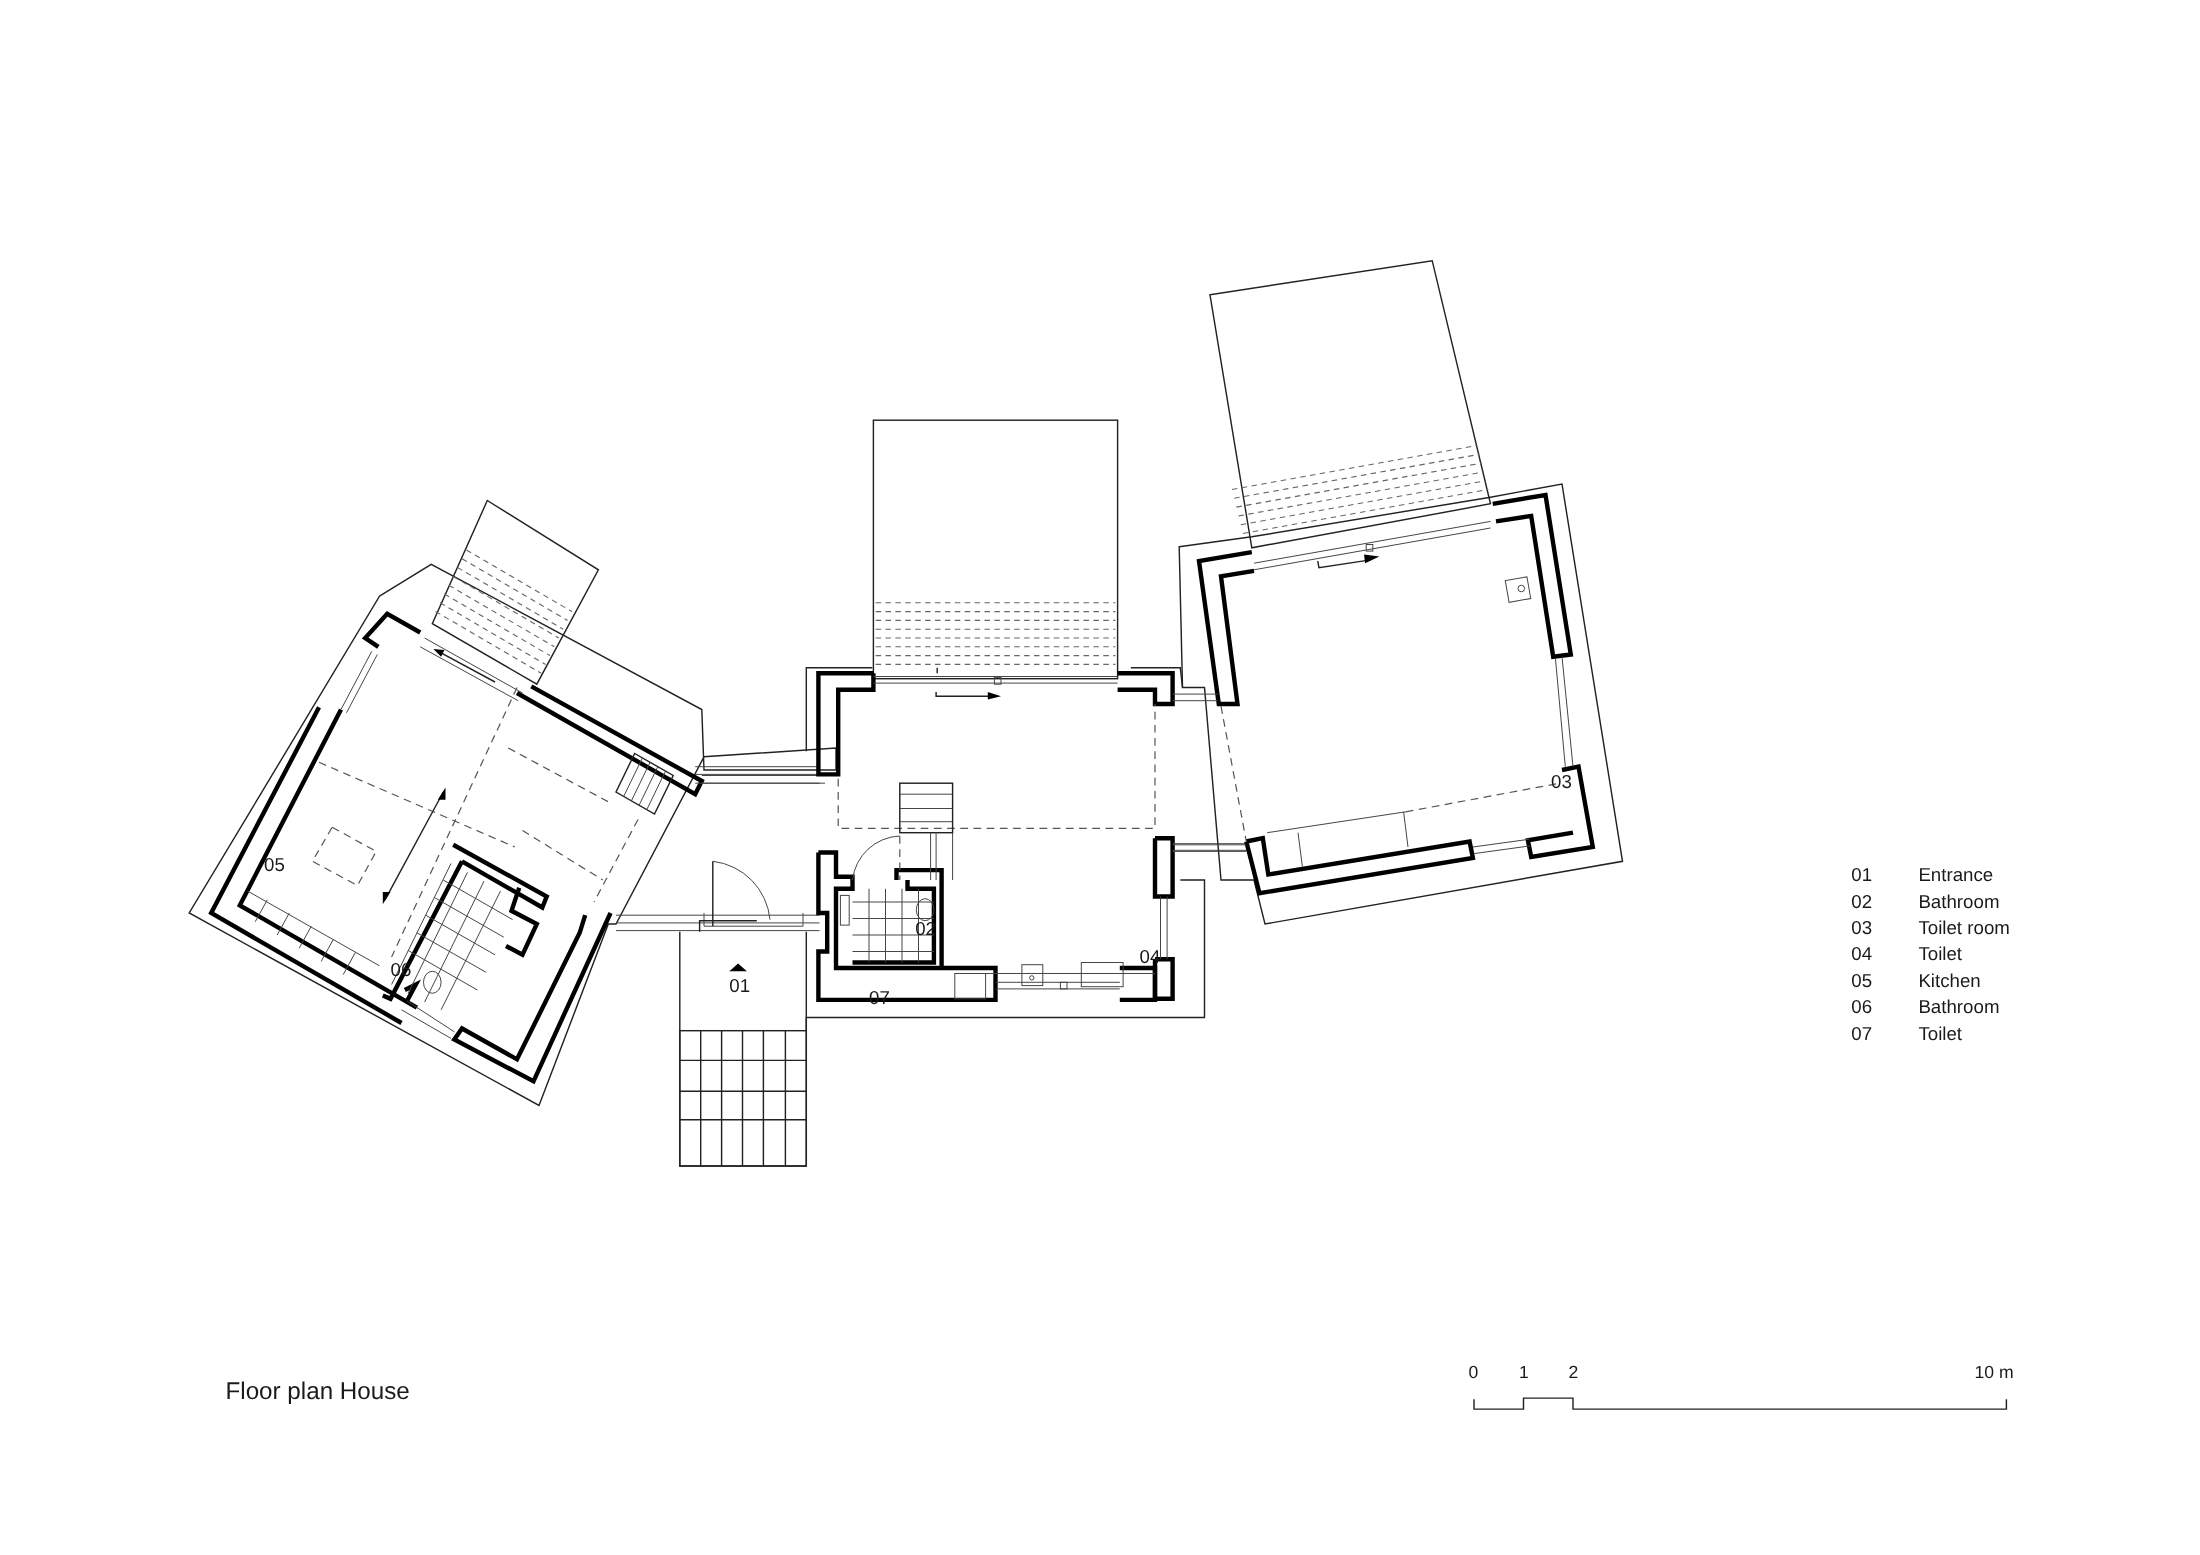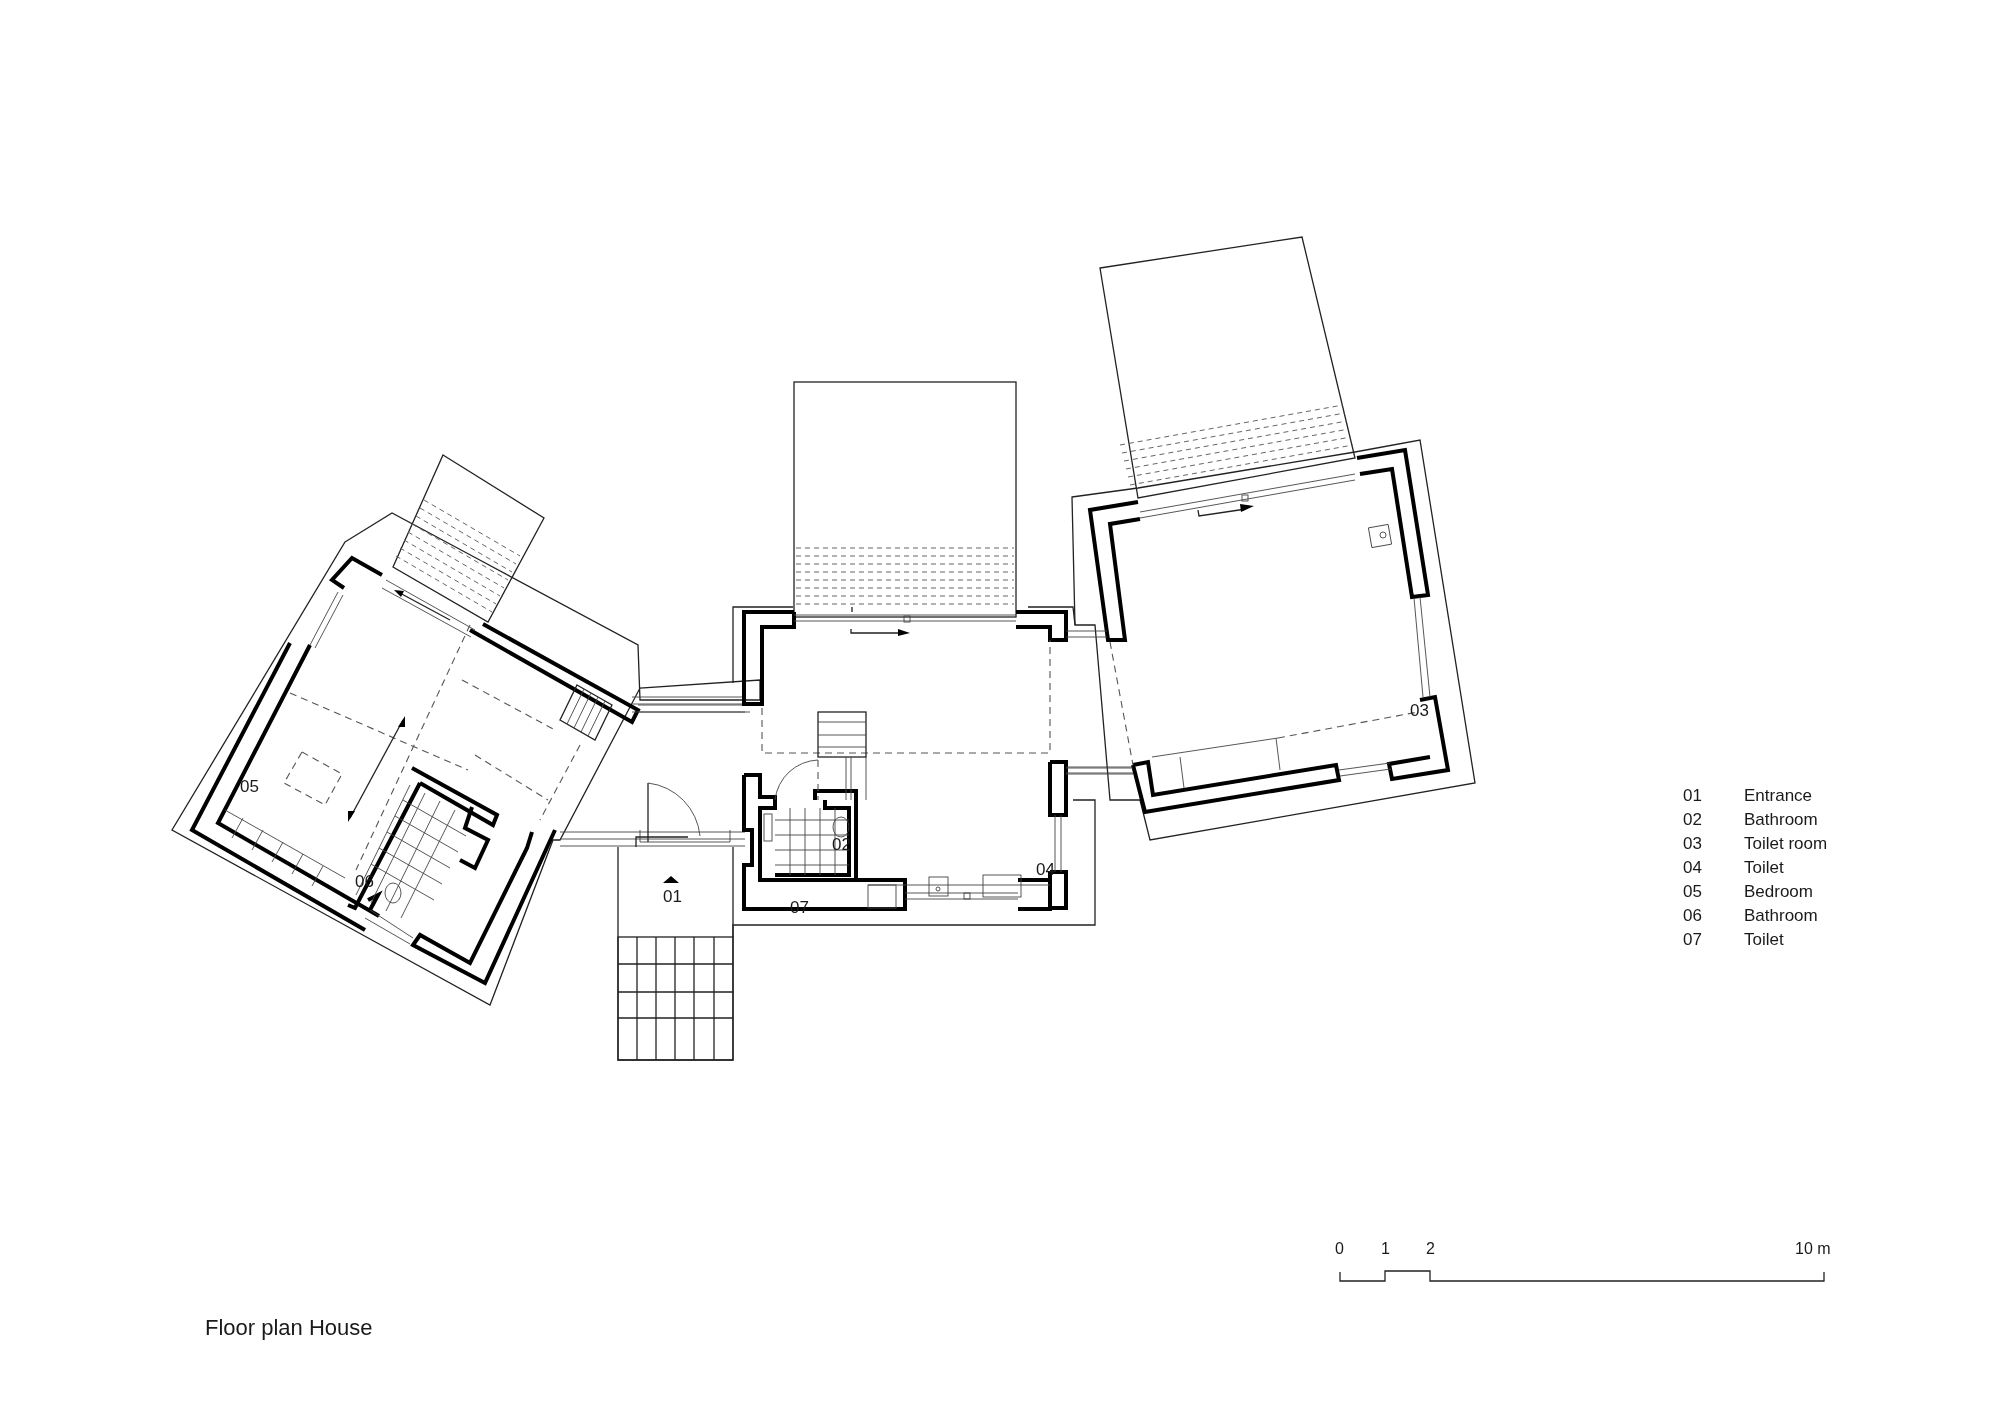--- a/index.html
+++ b/index.html
@@ -8,21 +8,21 @@
   #plan { position: absolute; left: 0; top: 0; width: 2000px; height: 1414px; }
   .thin { fill: none; stroke: #222; stroke-width: 1.3; }
   .hair { fill: none; stroke: #444; stroke-width: 0.9; }
   .wall { fill: none; stroke: #000; stroke-width: 4; stroke-linejoin: miter; }
   .dash { fill: none; stroke: #555; stroke-width: 1.1; stroke-dasharray: 7 5; }
   .deck { fill: none; stroke: #666; stroke-width: 1; stroke-dasharray: 5 4; }
   .lbl { font-family: "Liberation Sans", sans-serif; font-size: 17px; fill: #1a1a1a; }
   .legend { position: absolute; left: 1683px; top: 784px; }
   .legend-row { display: flex; height: 24px; font-size: 17px; line-height: 24px; }
   .legend-num { width: 61px; }
-  .title { position: absolute; left: 205px; top: 1315px; font-size: 22px; }
+  .title { position: absolute; left: 205px; top: 1252px; font-size: 22px; }
   .scale-lbl { position: absolute; top: 1240px; font-size: 16px; }
 </style>
 </head>
 <body>
 
 <svg id="plan" viewBox="0 0 2000 1414" xmlns="http://www.w3.org/2000/svg">
 
   <g>
 
     <polygon class="thin" points="345,542 392,513 476,558 638,645 640,700 760,700 760,680 640,688 560,840 553,840 490,1005 172,830"></polygon>
@@ -300,21 +300,21 @@
   <div class="legend-row">
     <span class="legend-num">03</span>
     <span>Toilet room</span>
   </div>
   <div class="legend-row">
     <span class="legend-num">04</span>
     <span>Toilet</span>
   </div>
   <div class="legend-row">
     <span class="legend-num">05</span>
-    <span>Bedroom</span>
+    <span>Kitchen</span>
   </div>
   <div class="legend-row">
     <span class="legend-num">06</span>
     <span>Bathroom</span>
   </div>
   <div class="legend-row">
     <span class="legend-num">07</span>
     <span>Toilet</span>
   </div>
 </div>

